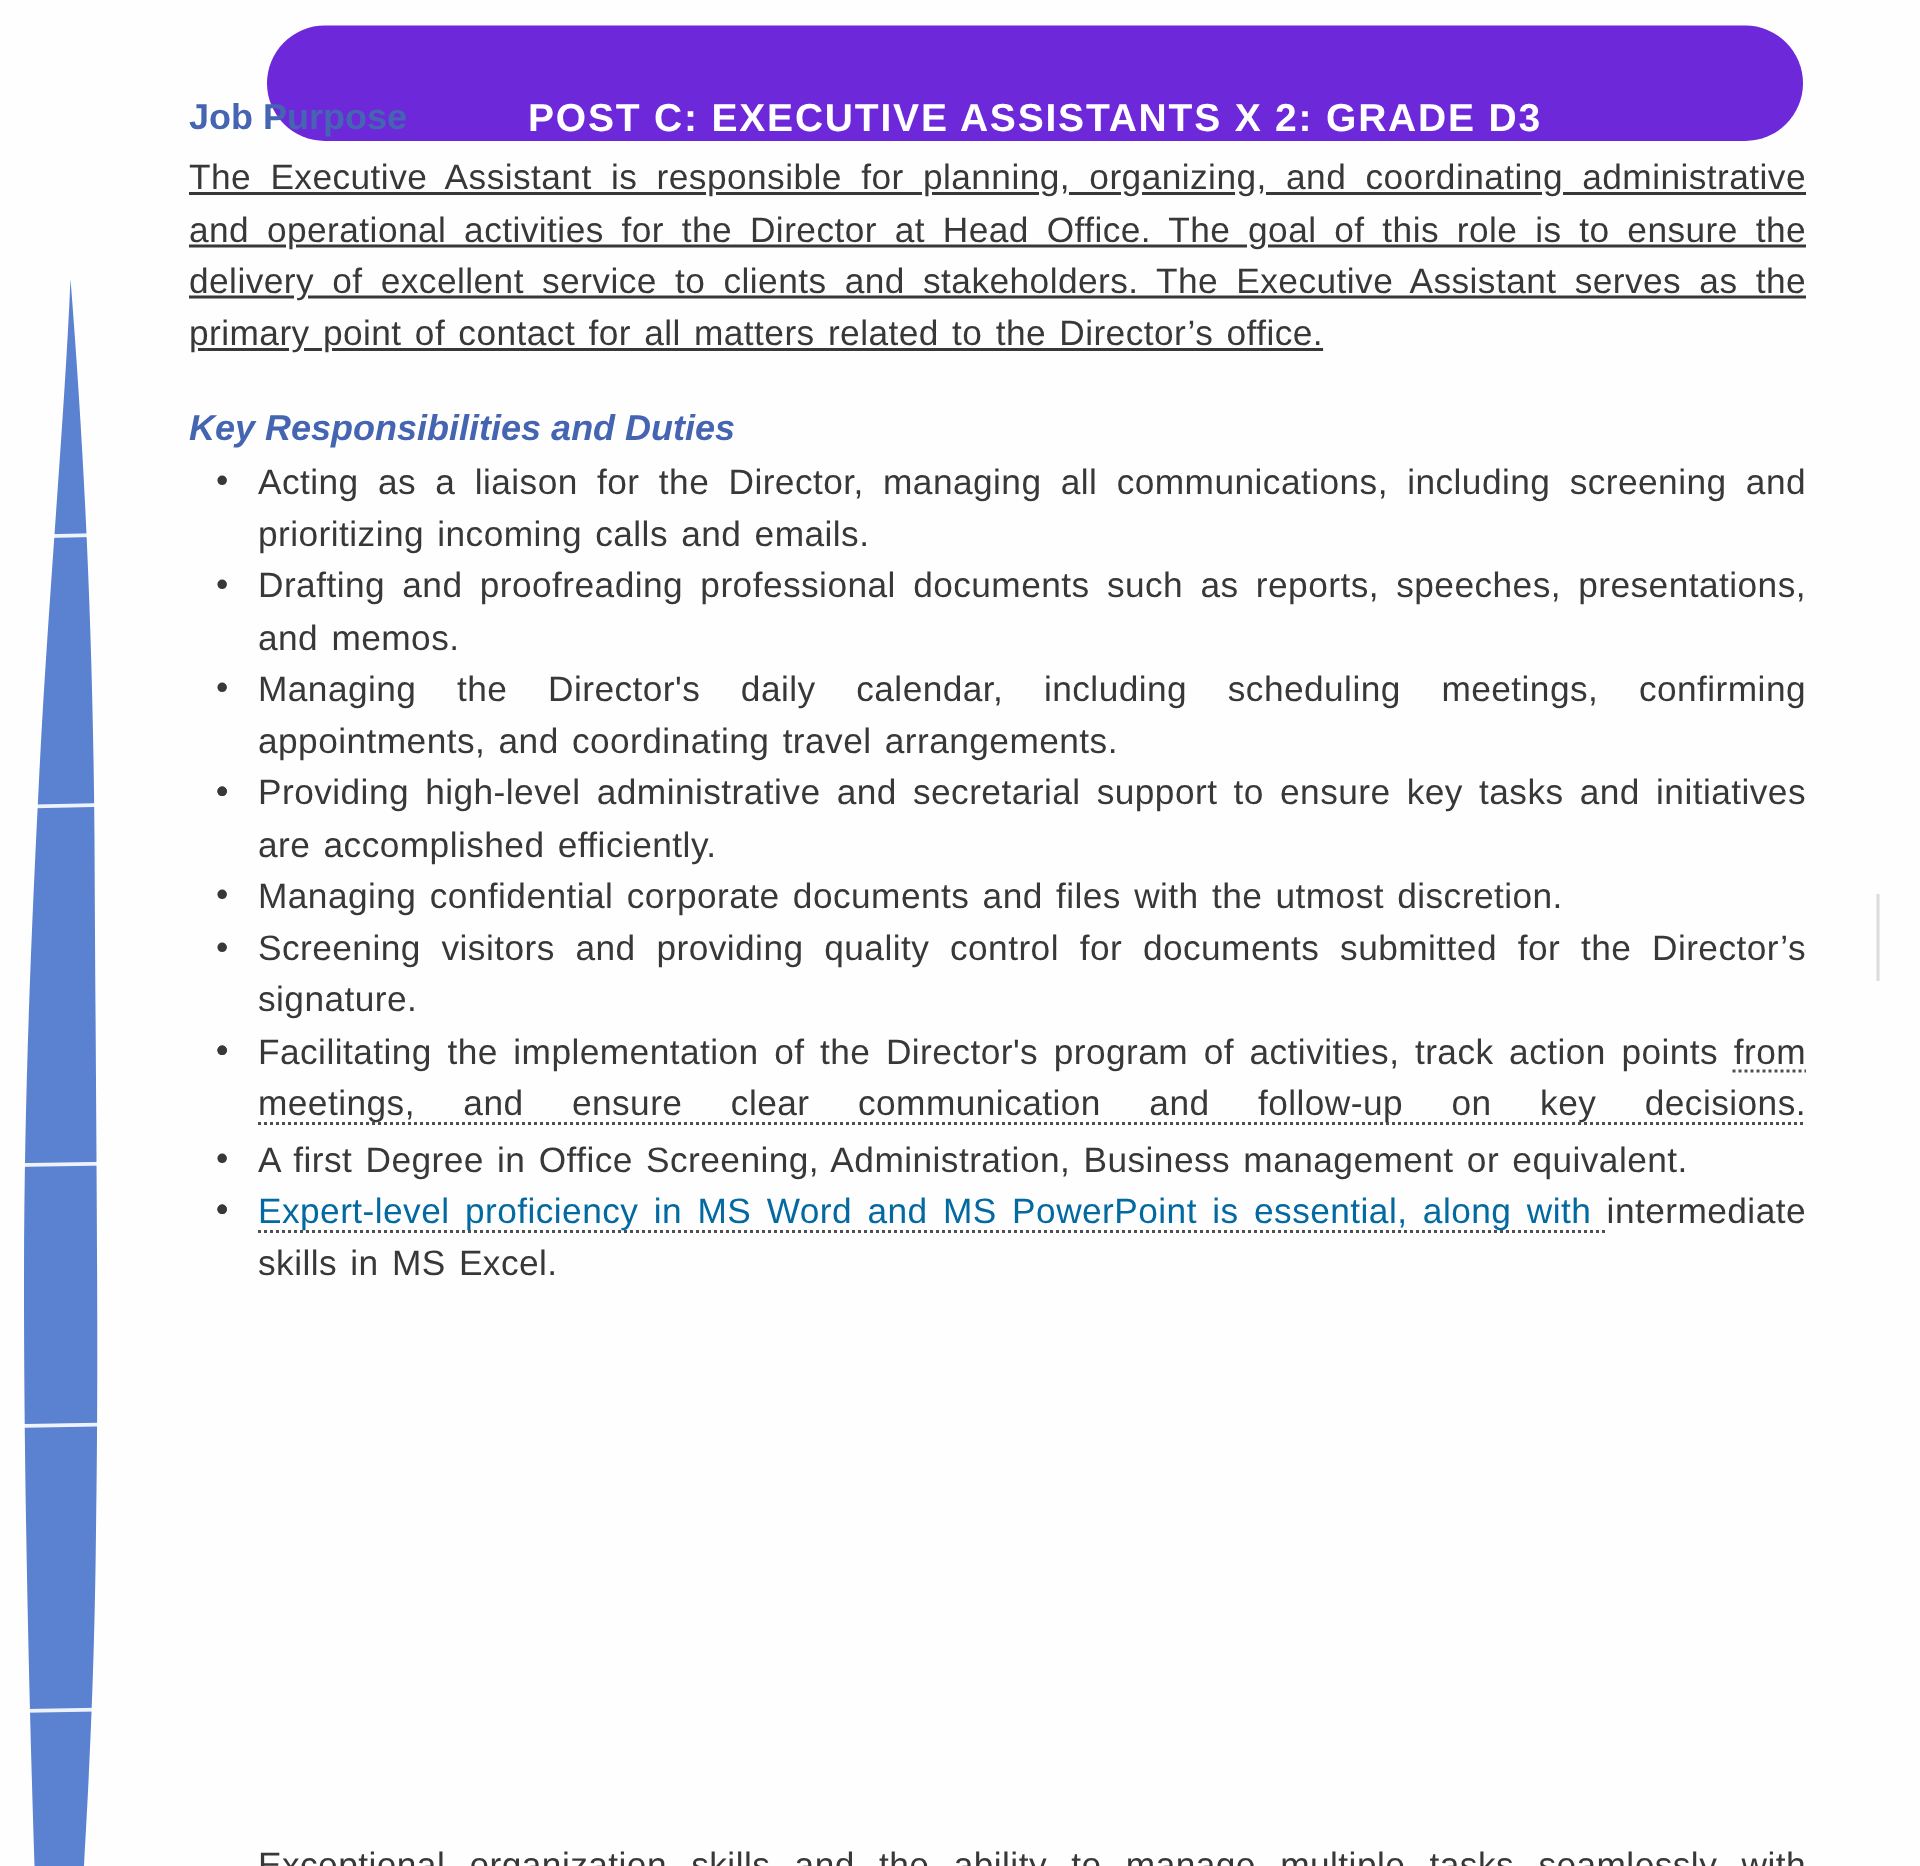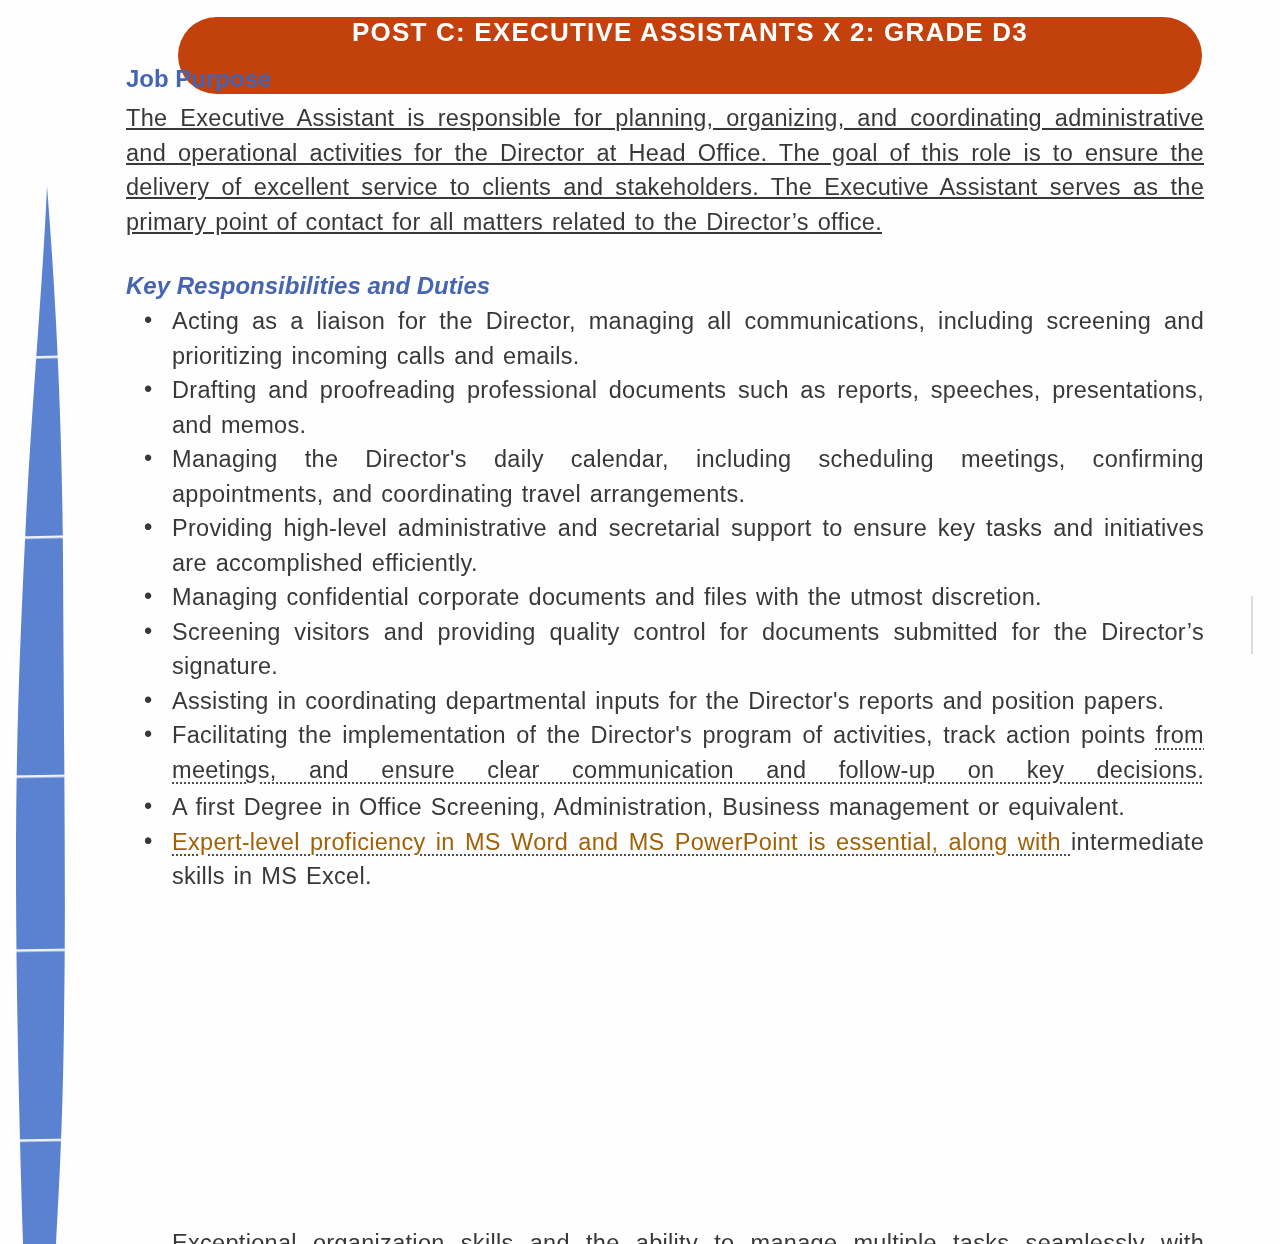--- a/index.html
+++ b/index.html
@@ -9,23 +9,23 @@
     height: 1244px;
     background: #fefefe;
     overflow: hidden;
     font-family: "Liberation Sans", sans-serif;
   }
   
   .banner {
     position: absolute;
     left: 178px; top: 17px;
     width: 1024px; height: 77px;
-    background: #c2410c;
+    background: #6d28d9;
     border-radius: 40px;
-    display: flex; align-items: flex-start; justify-content: center;
+    display: flex; align-items: flex-end; justify-content: center;
   }
   .banner-title {
     color: #ffffff;
     font-weight: bold;
     font-size: 26px;
     letter-spacing: 1.2px;
     white-space: nowrap;
   }
   
   .decor-svg { position: absolute; left: 0; top: 0; }
@@ -61,21 +61,21 @@
     color: #383838;
   }
   .justify-last { text-align-last: justify; }
   .dotted-u {
     text-decoration: underline;
     text-decoration-style: dotted;
     text-decoration-thickness: 2px;
     text-underline-offset: 5px;
     text-decoration-color: #4f4f4f;
   }
-  .faded { color: #a16207; }
+  .faded { color: #0369a1; }
   
   .clipped-line {
     position: absolute;
     left: 172px; top: 1226px;
     width: 1032px;
     font-size: 23.5px;
     line-height: 34.5px;
     color: #383838;
     letter-spacing: 0.3px;
     word-spacing: 2px;
@@ -140,21 +140,20 @@
       <li>
         <span class="dot">•</span>
         <span>Managing confidential corporate documents and files with the utmost discretion.</span>
       </li>
       <li>
         <span class="dot">•</span>
         <span>Screening visitors and providing quality control for documents submitted for the Director’s signature.</span>
       </li>
       <li>
         <span class="dot">•</span>
-        <span>Assisting in coordinating departmental inputs for the Director's reports and position papers.</span>
       </li>
       <li class="justify-last">
         <span class="dot">•</span>
         <span>Facilitating the implementation of the Director's program of activities, track action points </span><span class="dotted-u">from meetings, and ensure clear communication and follow-up on key decisions.</span>
       </li>
     </ul>
 
     <ul class="blist bodytxt">
       <li>
         <span class="dot">•</span>

